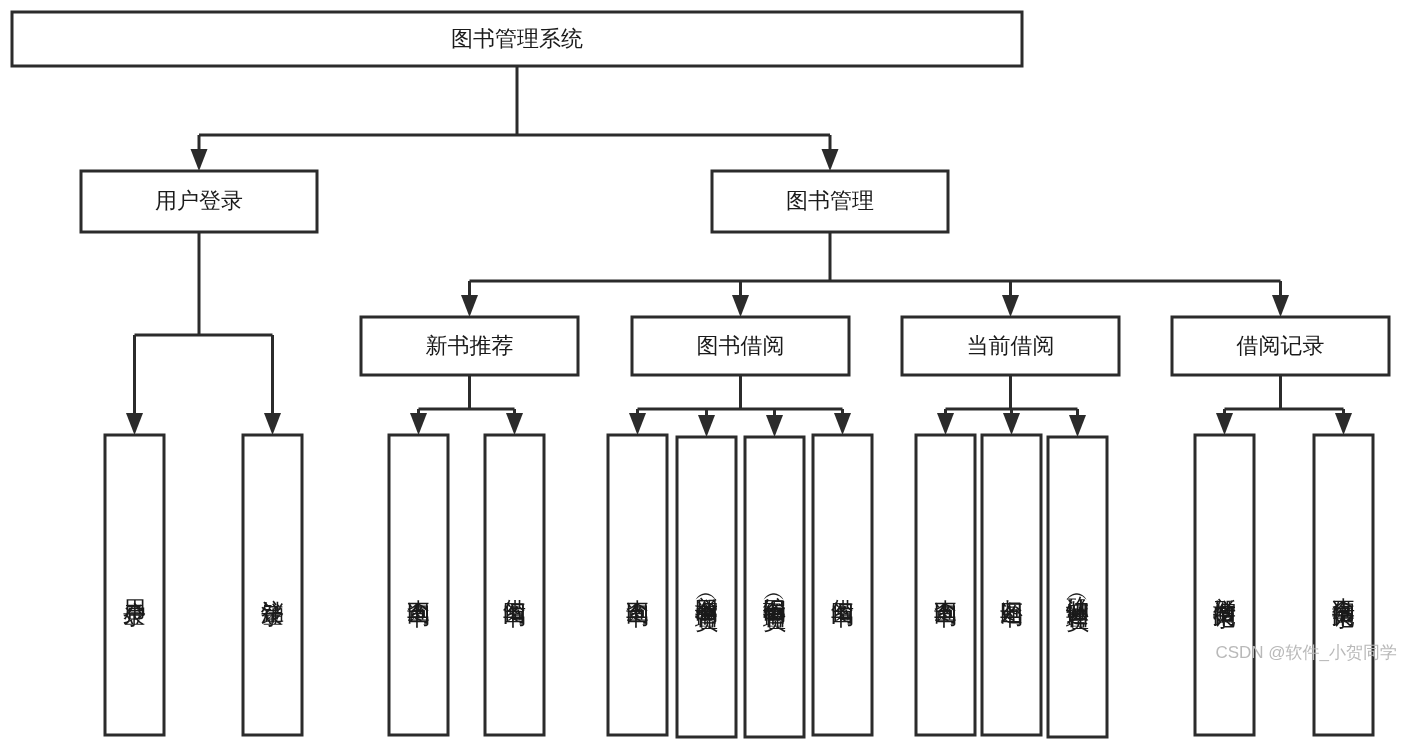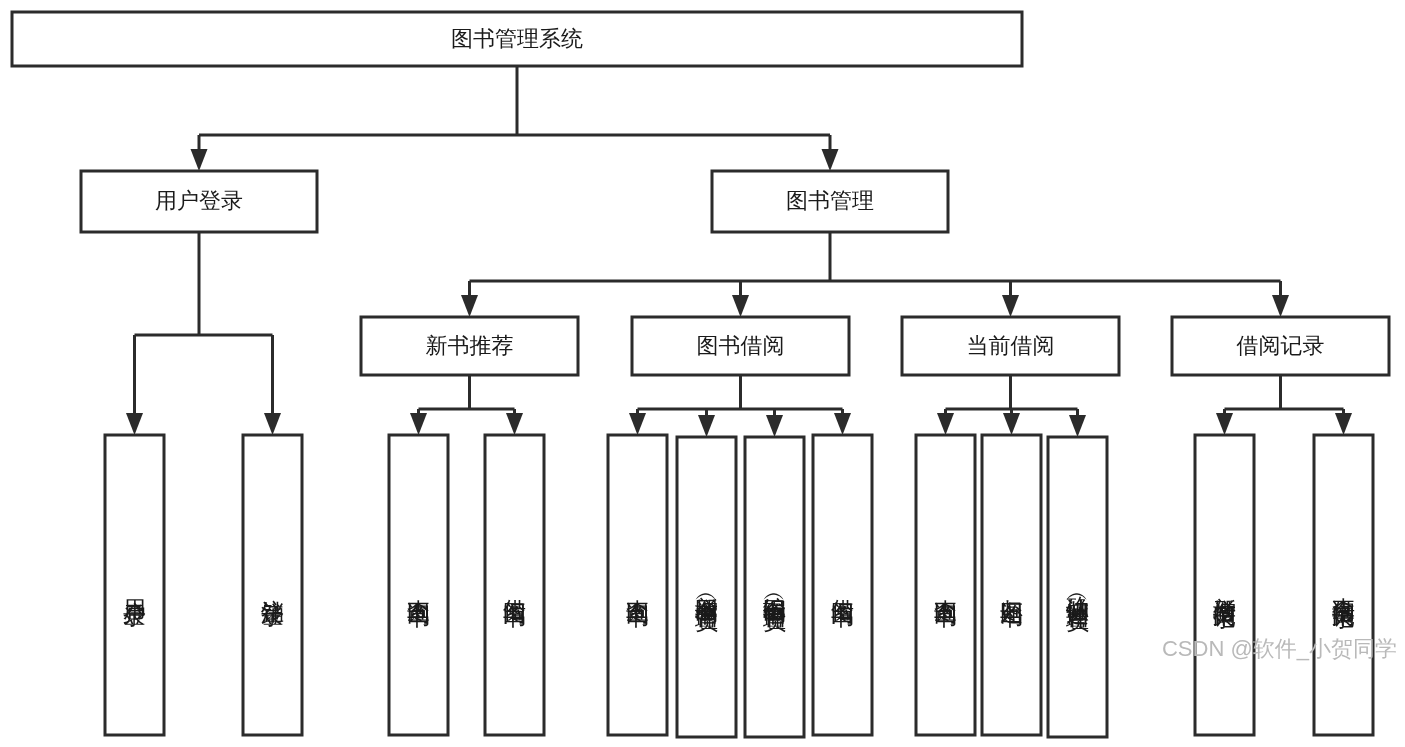--- a/index.html
+++ b/index.html
@@ -8,21 +8,21 @@
   svg#tree-svg{position:absolute;left:0;top:0;width:1405px;height:747px;}
   .node-rect{fill:#ffffff;stroke:#2b2b2b;stroke-width:3;}
   .conn{stroke:#2b2b2b;stroke-width:3;fill:none;}
   .arrow-head{fill:#2b2b2b;}
   .node-label{font-family:"Liberation Sans","DejaVu Sans",sans-serif;font-size:22px;fill:#1a1a1a;text-anchor:middle;dominant-baseline:middle;}
   .leaf-label-wrap{position:absolute;display:flex;align-items:center;justify-content:center;
       writing-mode:vertical-rl;text-orientation:upright;
       font-family:"Liberation Sans","DejaVu Sans",sans-serif;font-size:23px;color:#1a1a1a;
       letter-spacing:2px;line-height:1;pointer-events:none;}
   .watermark{position:absolute;right:8px;bottom:4px;font-family:"Liberation Sans","DejaVu Sans",sans-serif;
-      font-size:22px;color:#b9b9b9;white-space:nowrap;}
+      font-size:17px;color:#b9b9b9;white-space:nowrap;}
 </style>
 </head>
 <body>
 
 <div id="diagram-root">
 
   <svg id="tree-svg" viewBox="0 0 1405 747">
     <g id="connectors">
         <line x1="517" y1="66" x2="517" y2="135" class="conn"></line>
         <line x1="199" y1="135" x2="830" y2="135" class="conn"></line>

